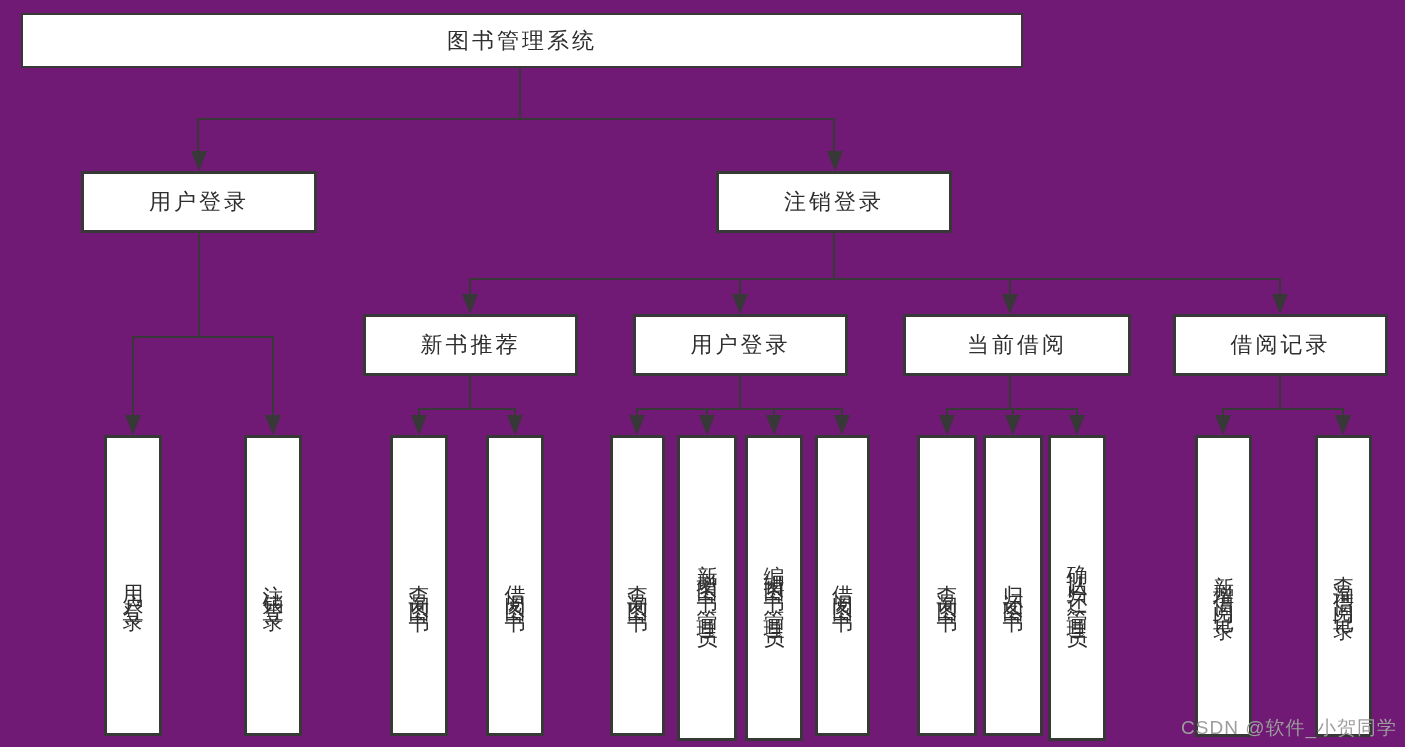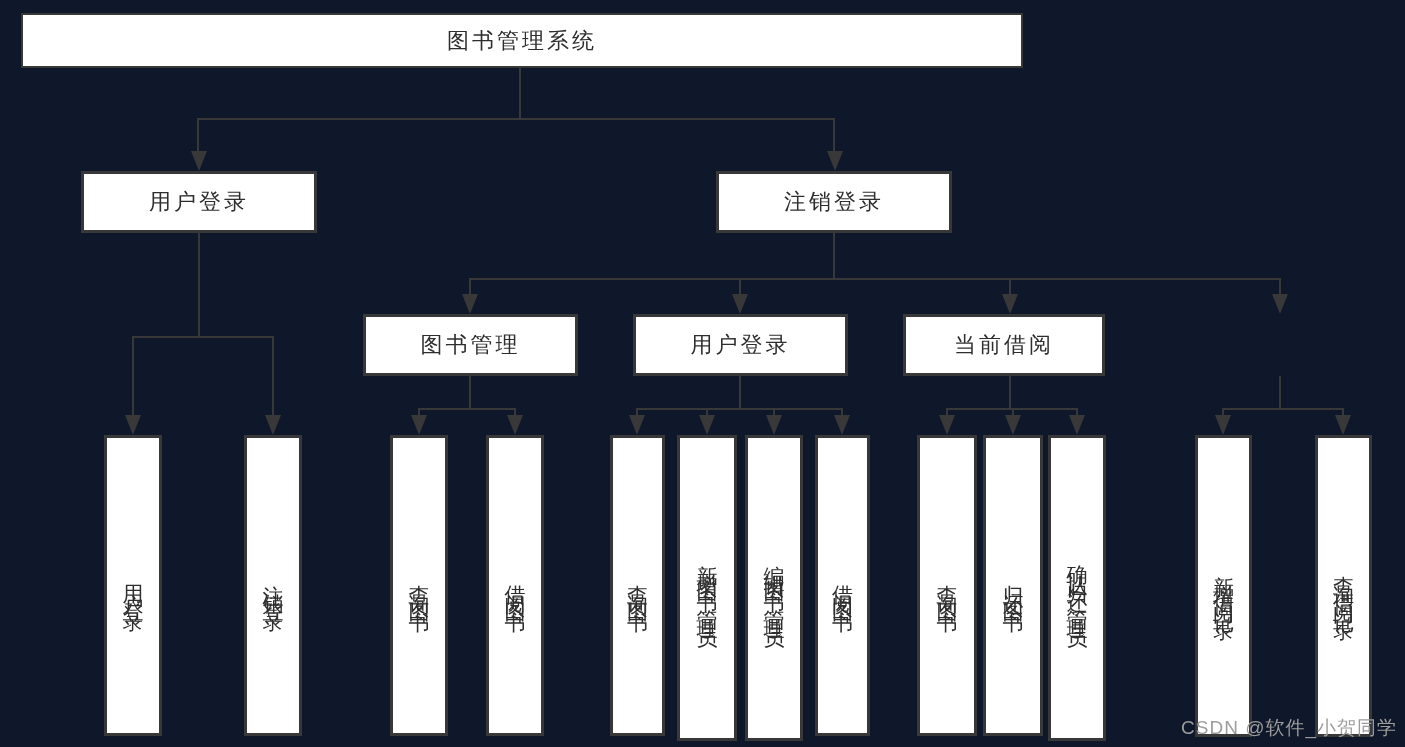--- a/index.html
+++ b/index.html
@@ -1,20 +1,20 @@
 <!DOCTYPE html>
 <html><head>
 <meta charset="utf-8">
 <style>
   html, body { margin: 0; padding: 0; background: #ffffff; }
   .canvas {
     position: relative;
     width: 1405px;
     height: 747px;
-    background: #0f172a;
+    background: #701a75;
     font-family: "Liberation Sans", "DejaVu Sans", sans-serif;
     overflow: hidden;
   }
 
   
   .node {
     position: absolute;
     background: #ffffff;
     border: 3px solid #383838;
     box-sizing: border-box;
@@ -55,21 +55,21 @@
     border-right: 8px solid transparent;
     border-top: 20px solid #383838;
   }
 
   
   #n-root        { left: 21px;   top: 13px;  width: 1002px; height: 55px; border-width: 2px; }
   #n-user-login  { left: 81px;   top: 171px; width: 236px;  height: 62px; }
   #n-book-mgmt   { left: 716px;  top: 171px; width: 236px;  height: 62px; }
   #n-new-book    { left: 363px;  top: 314px; width: 215px;  height: 62px; }
   #n-book-borrow { left: 633px;  top: 314px; width: 215px;  height: 62px; }
-  #n-cur-borrow  { left: 903px;  top: 314px; width: 202px;  height: 62px; }
+  #n-cur-borrow  { left: 903px;  top: 314px; width: 228px;  height: 62px; }
   #n-records     { left: 1173px; top: 314px; width: 215px;  height: 62px; }
 
   #l-user-login  { left: 104px;  top: 435px; width: 58px; height: 301px; }
   #l-logout      { left: 244px;  top: 435px; width: 58px; height: 301px; }
   #l-nb-query    { left: 390px;  top: 435px; width: 58px; height: 301px; }
   #l-nb-borrow   { left: 486px;  top: 435px; width: 58px; height: 301px; }
   #l-bb-query    { left: 610px;  top: 435px; width: 55px; height: 301px; }
   #l-bb-add      { left: 677px;  top: 435px; width: 60px; height: 306px; }
   #l-bb-edit     { left: 745px;  top: 435px; width: 58px; height: 306px; }
   #l-bb-borrow   { left: 815px;  top: 435px; width: 55px; height: 301px; }
@@ -227,28 +227,31 @@
   </div>
 
   <div class="node" id="n-user-login">
     <span class="hlabel">用户登录</span>
   </div>
   <div class="node" id="n-book-mgmt">
     <span class="hlabel">注销登录</span>
   </div>
 
   <div class="node" id="n-new-book">
-    <span class="hlabel">图书管理</span>
+    <span class="hlabel">新书推荐</span>
   </div>
   <div class="node" id="n-book-borrow">
     <span class="hlabel">用户登录</span>
   </div>
   <div class="node" id="n-cur-borrow">
     <span class="hlabel">当前借阅</span>
   </div>
+  <div class="node" id="n-records">
+    <span class="hlabel">借阅记录</span>
+  </div>
 
   <div class="leaf" id="l-user-login">
     <span class="vlabel">用户登录</span>
   </div>
   <div class="leaf" id="l-logout">
     <span class="vlabel">注销登录</span>
   </div>
   <div class="leaf" id="l-nb-query">
     <span class="vlabel">查询图书</span>
   </div>

